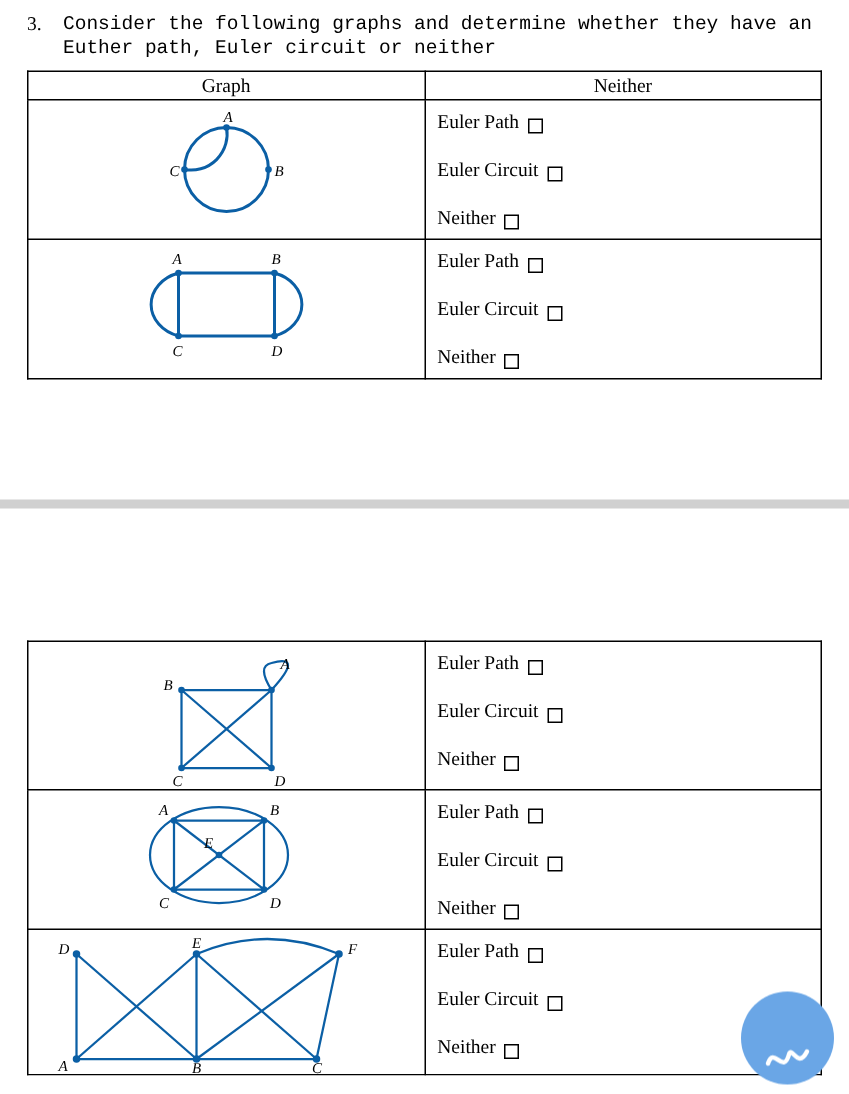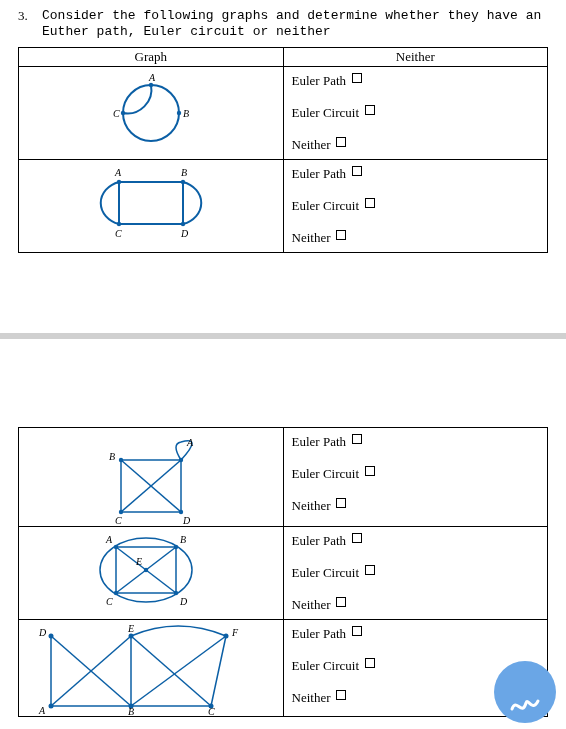--- a/index.html
+++ b/index.html
@@ -42,21 +42,21 @@
   .graphcell {
     width: 50%;
     height: 86px;
     text-align: center;
   }
   .graphcell svg { display: block; margin: 2px auto 0; }
   .choicecell { width: 50%; }
   .choice-line {
     padding: 6px 8px;
     display: flex;
-    align-items: flex-start;
+    align-items: flex-end;
     gap: 6px;
     font-size: 13px;
   }
   .choice-line + .choice-line { padding-top: 10px; }
   .checkbox {
     width: 10px;
     height: 10px;
     border: 1px solid #000;
     display: inline-block;
     flex-shrink: 0;

